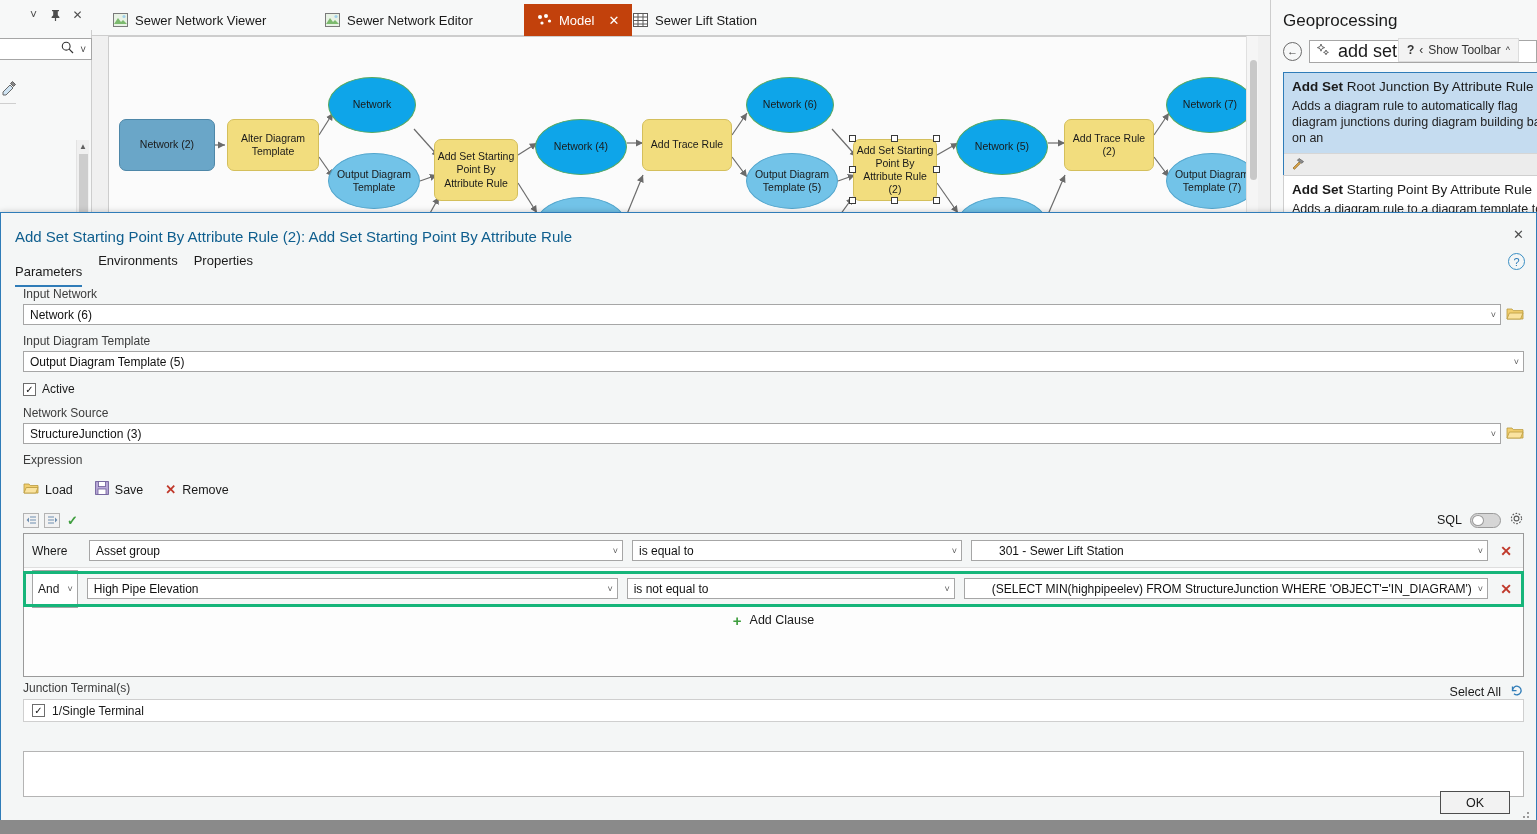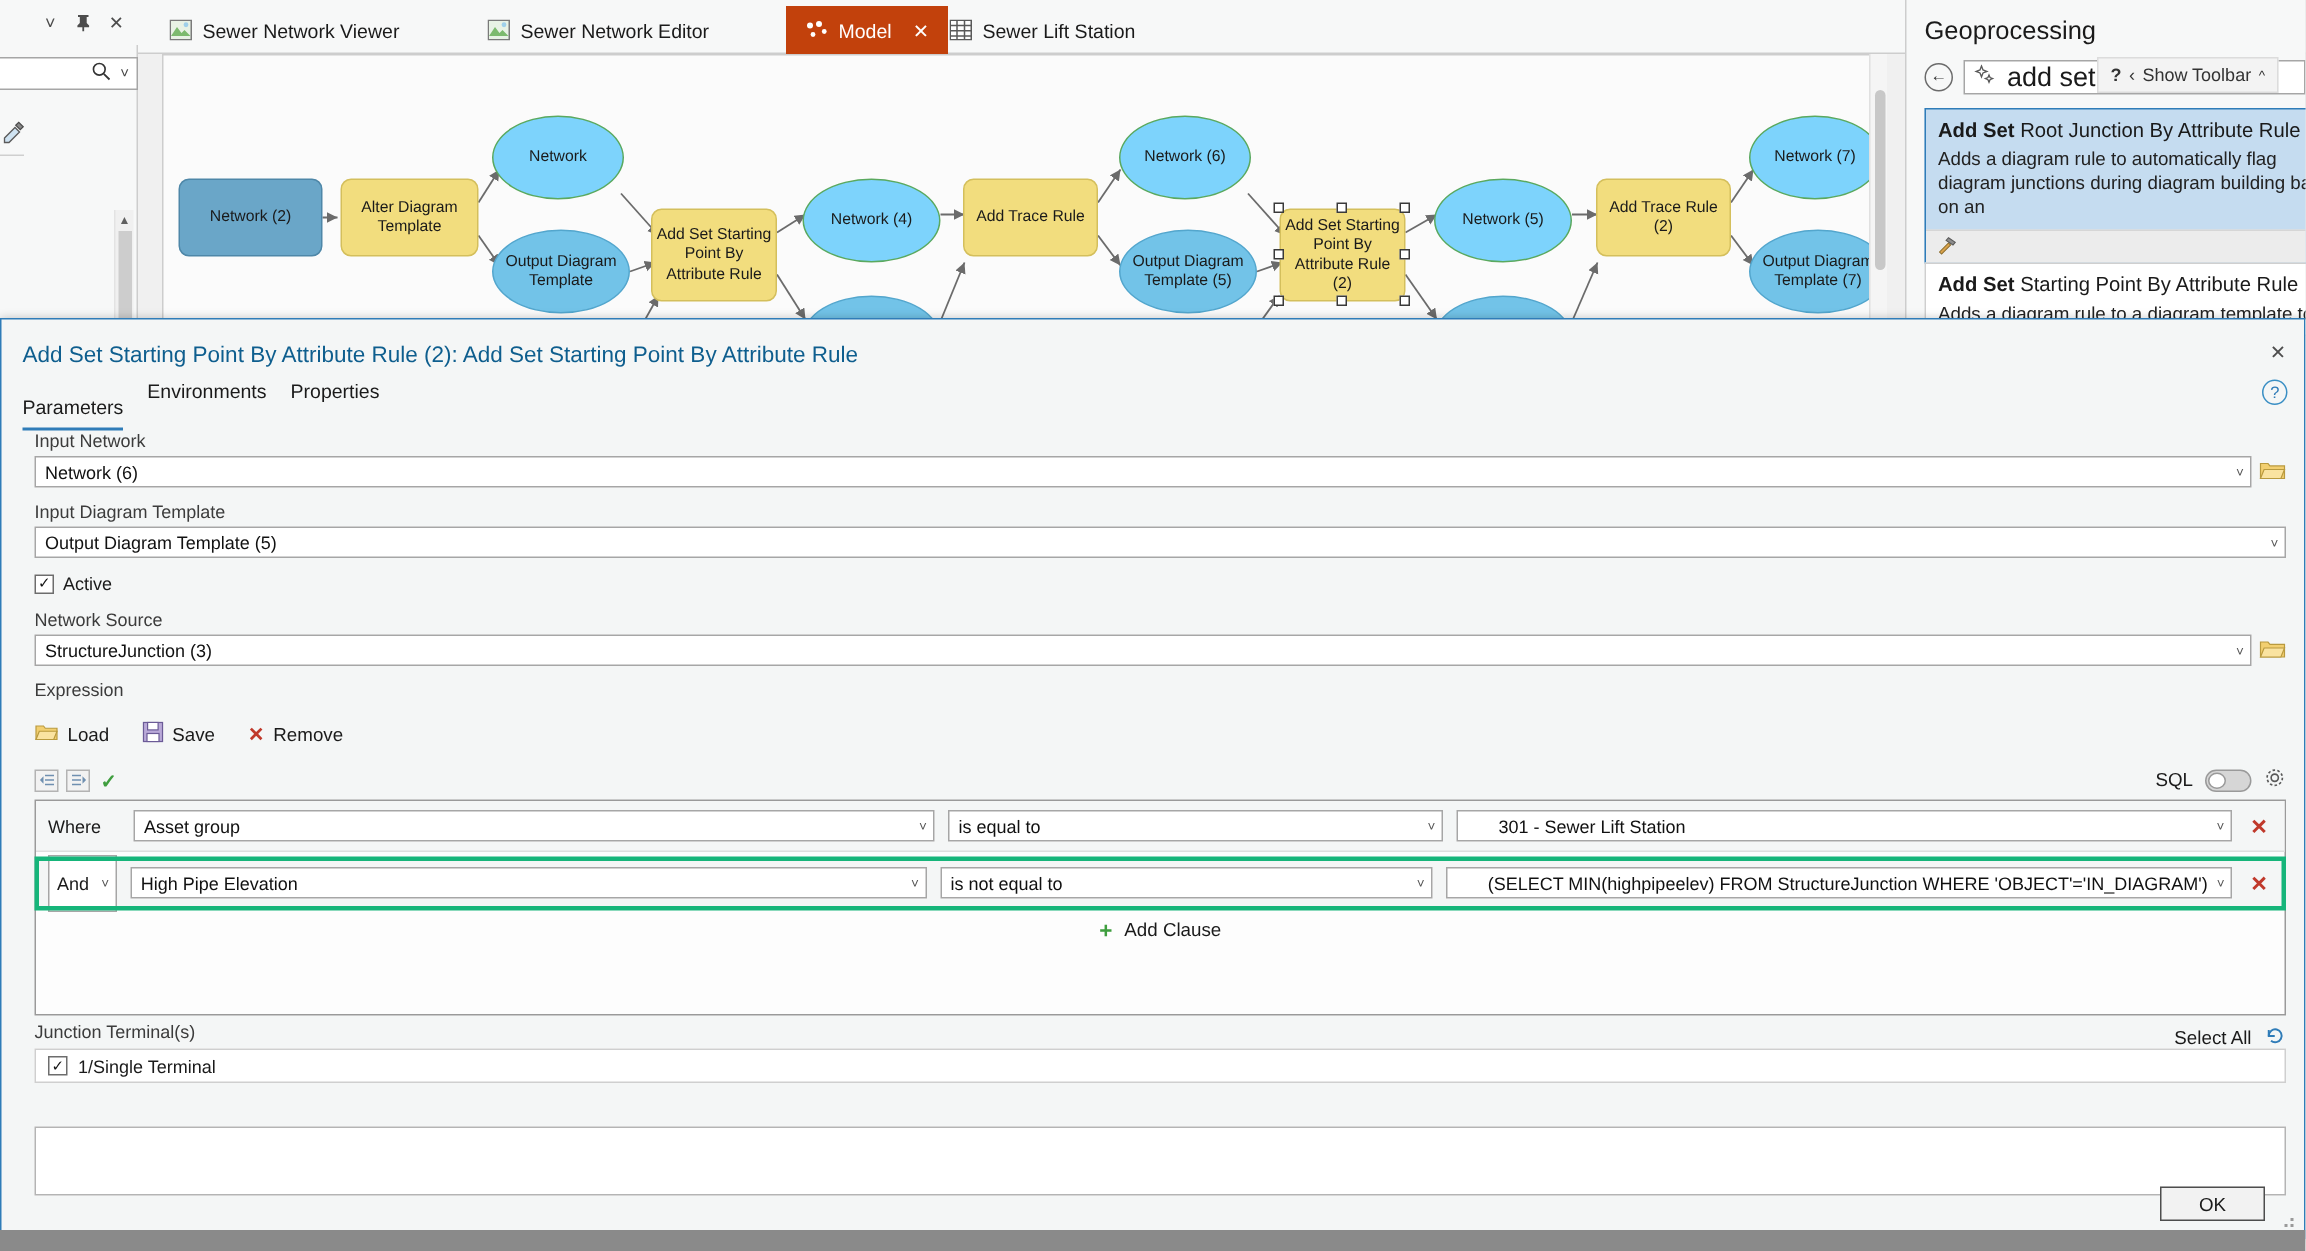--- a/index.html
+++ b/index.html
@@ -182,21 +182,21 @@
   }
   .grip { position: absolute; right: 5px; bottom: 3px; width: 12px; height: 12px; }
 
   
   .node { position: absolute; display: flex; align-items: center; justify-content: center;
           text-align: center; font-size: 10.5px; color: #1a1a1a; line-height: 1.25; padding: 2px; }
   .n-rect { border-radius: 7px; }
   .n-oval { border-radius: 50%; }
   .n-blue { background: #6aa6c8; border: 1px solid #4e87a8; }
   .n-yellow { background: #f2dd7e; border: 1px solid #d4bf5c; }
-  .n-green { background: #7dd3fc; border: 1px solid #5aa95f; }
+  .n-green { background: #0ea5e9; border: 1px solid #5aa95f; }
   .n-lblue { background: #72c3e8; border: 1px solid #53a6cd; }
   .handle { position: absolute; width: 7px; height: 7px; background: #fff; border: 1px solid #3a3a3a; }
   svg.arrows { position: absolute; left: 0; top: 0; width: 1150px; height: 184px; pointer-events: none; }
 </style>
 </head>
 <body>
 
 <div id="root">
   <div class="app-bg"></div>
 

